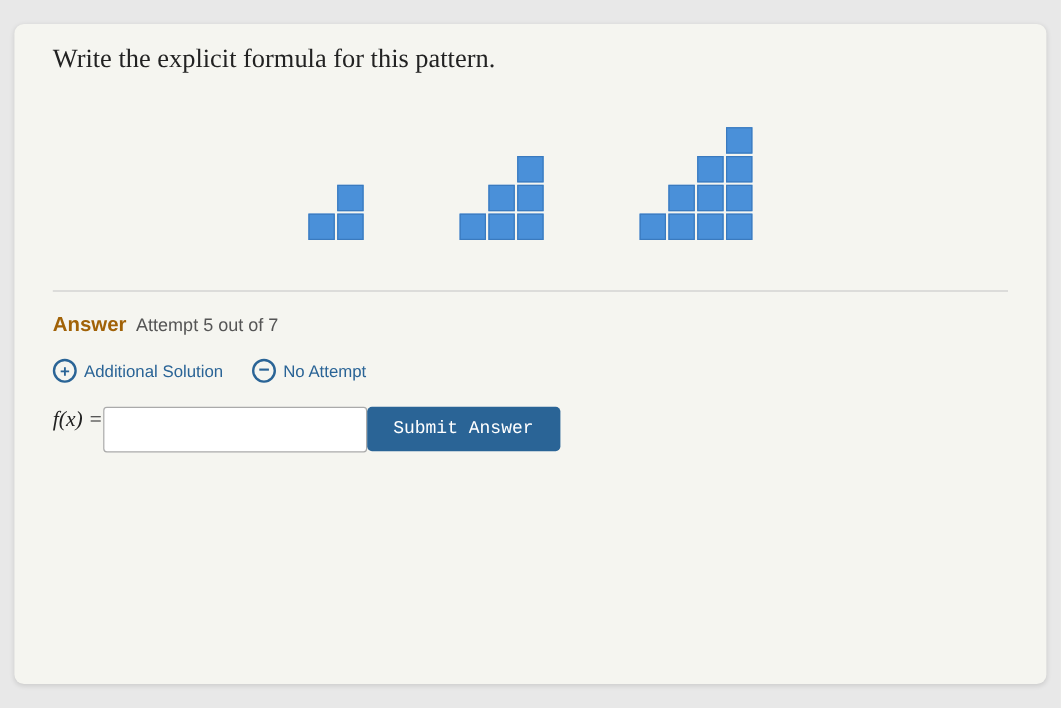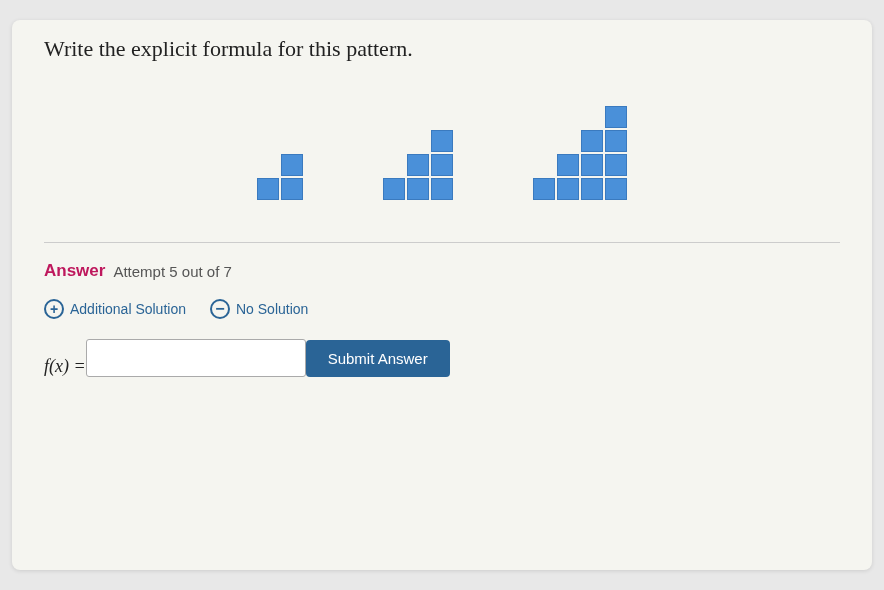--- a/index.html
+++ b/index.html
@@ -81,21 +81,21 @@
 
     .answer-section {
       margin-top: 10px;
       border-top: 1px solid #ccc;
       padding-top: 18px;
     }
 
     .answer-label {
       font-size: 17px;
       font-weight: bold;
-      color: #be185d;
+      color: #a16207;
       font-family: Arial, sans-serif;
     }
 
     .attempt-text {
       font-size: 15px;
       color: #555;
       font-family: Arial, sans-serif;
       margin-left: 8px;
     }
 
@@ -149,21 +149,21 @@
       justify-content: center;
       font-size: 16px;
       color: #2a6496;
       font-weight: bold;
       flex-shrink: 0;
       line-height: 1;
     }
 
     .input-row {
       display: flex;
-      align-items: flex-end;
+      align-items: flex-start;
       gap: 0;
     }
 
     .fx-label {
       font-size: 18px;
       font-style: italic;
       color: #222;
       font-family: Georgia, serif;
       white-space: nowrap;
     }
@@ -180,21 +180,21 @@
     }
 
     .submit-btn {
       background: #2a6496;
       color: #fff;
       border: none;
       border-radius: 4px;
       padding: 10px 22px;
       font-size: 15px;
       cursor: pointer;
-      font-family: Liberation Sans, sans-serif;
+      font-family: Liberation Mono, monospace;
       font-weight: 500;
     }
   </style>
 </head>
 <body>
 
 <div class="card">
   <div class="question-title">Write the explicit formula for this pattern.</div>
 
   <div class="pattern-area">
@@ -255,21 +255,21 @@
     </div>
 
     <div class="options-row">
       <button class="option-btn">
         <span class="circle-plus">+</span>
         <span>Additional Solution</span>
       </button>
 
       <button class="option-btn">
         <span class="circle-minus">−</span>
-        <span>No Solution</span>
+        <span>No Attempt</span>
       </button>
     </div>
 
     <div class="input-row">
       <span class="fx-label">f(x) =</span>
       <input class="answer-input" type="text" placeholder="" style="">
       <button class="submit-btn">Submit Answer</button>
     </div>
   </div>
 </div>

